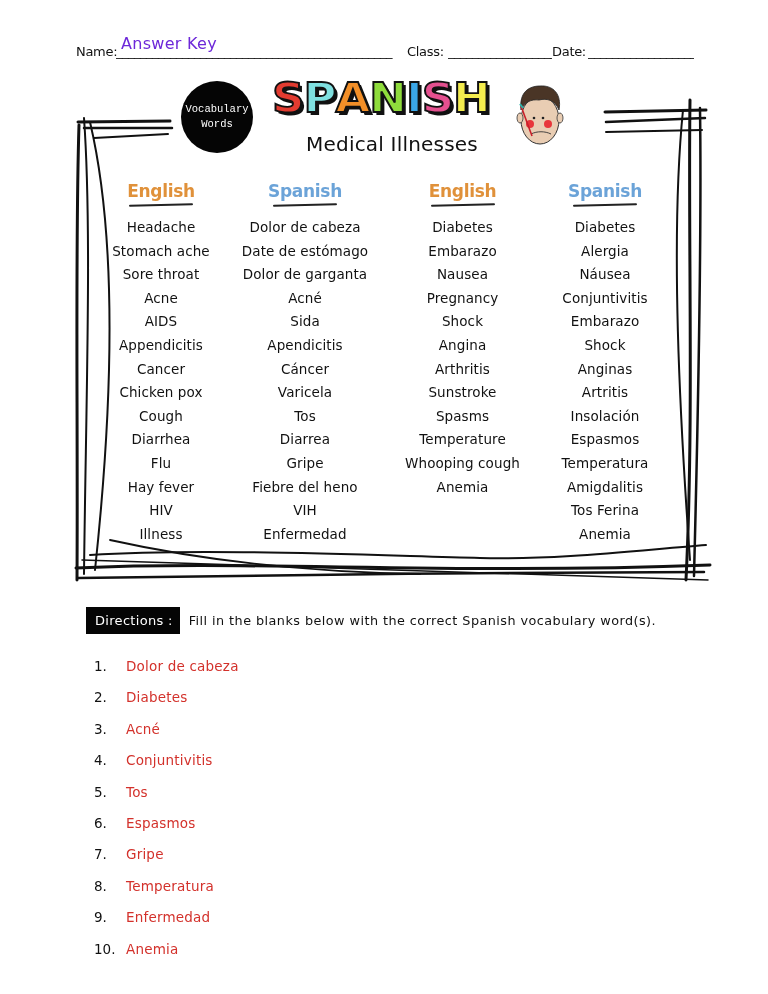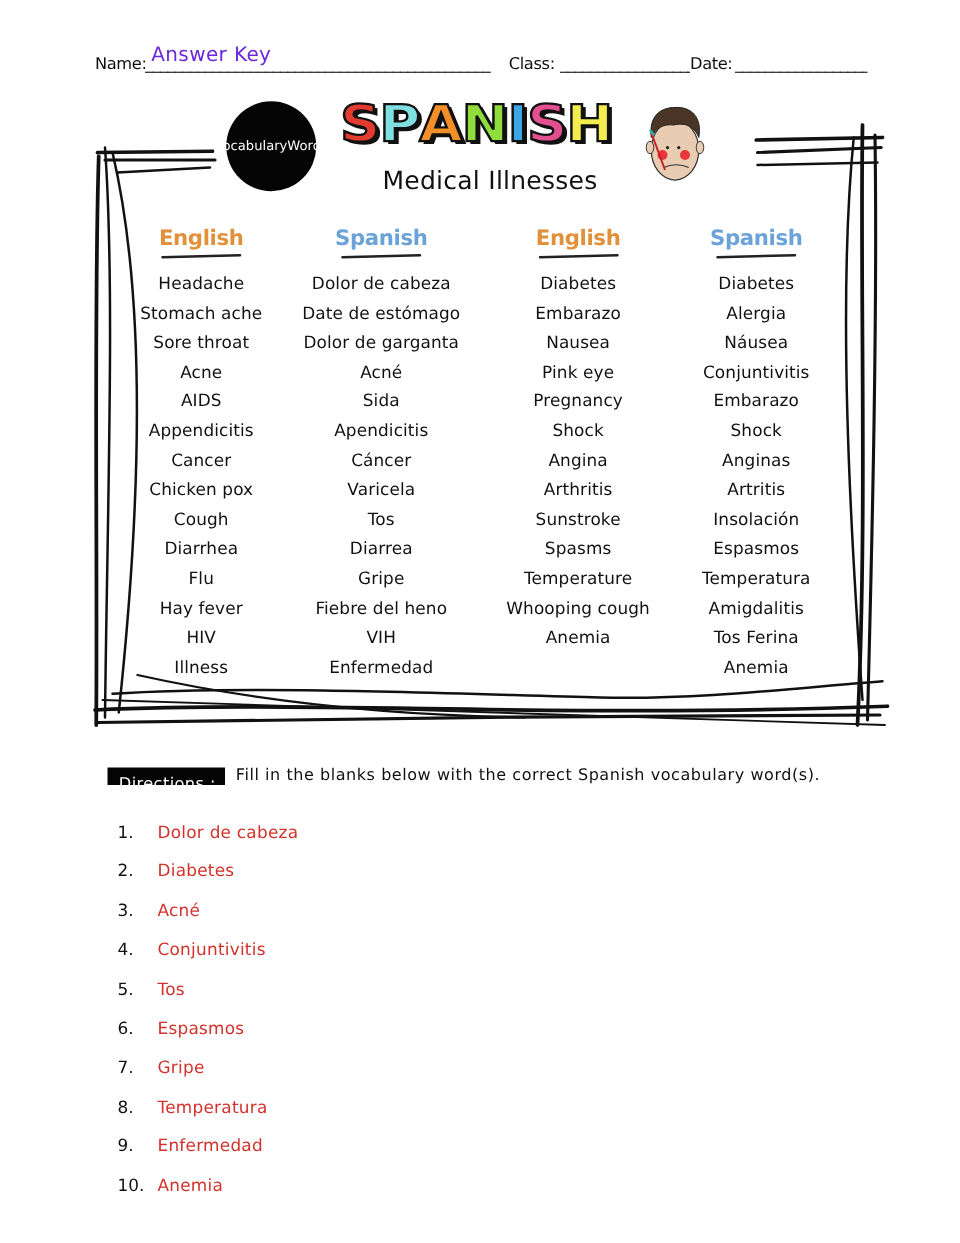--- a/index.html
+++ b/index.html
@@ -6,40 +6,40 @@
     html, body { width: 768px; height: 994px; background: #ffffff; overflow: hidden; }
     body { position: relative; font-family: "DejaVu Sans", sans-serif; color: #111; }
 
     .name-line { position: absolute; left: 76px; top: 34px; width: 620px; height: 30px; font-size: 14px; }
     .name-line .lbl { position: absolute; top: 10px; font-size: 13px; letter-spacing: -0.3px; }
     .name-line .uline { position: absolute; top: 10px; font-size: 13px; letter-spacing: -0.5px; overflow: hidden; white-space: nowrap; }
     .name-answer { position: absolute; left: 45px; top: 0px; color: #6d28d9; font-size: 16px; letter-spacing: 0.3px; }
 
     .frame { position: absolute; left: 0; top: 0; width: 768px; height: 994px; pointer-events: none; }
 
-    .vocab-badge { position: absolute; left: 181px; top: 81px; width: 72px; height: 72px; border-radius: 50%; background: #050505; color: #fff; display: flex; flex-direction: row; align-items: center; justify-content: center; font-size: 10.5px; line-height: 15px; text-align: center; }
+    .vocab-badge { position: absolute; left: 181px; top: 81px; width: 72px; height: 72px; border-radius: 50%; background: #050505; color: #fff; display: flex; flex-direction: column; align-items: center; justify-content: center; font-size: 10.5px; line-height: 15px; text-align: center; font-family: Liberation Mono, monospace; }
 
     .title-spanish { position: absolute; left: 272px; top: 72px; height: 52px; display: flex; align-items: center; font-family: "DejaVu Sans", sans-serif; font-weight: bold; font-size: 45px; letter-spacing: -1px; }
     .title-spanish span { display: inline-block; -webkit-text-stroke: 2px #111; text-shadow: 3px 3px 0 #111; transform: scaleY(0.9); }
 
     .subtitle { position: absolute; left: 0; width: 768px; top: 132px; text-align: center; font-size: 20px; letter-spacing: 0.2px; padding-left: 16px; }
     .subtitle span { display: inline-block; }
 
     .face { position: absolute; left: 515px; top: 82px; width: 50px; height: 66px; }
 
     .vocab-table { position: absolute; left: 100px; top: 178px; width: 585px; }
     .col { position: absolute; top: 0; text-align: center; }
     .col-head { font-size: 17px; font-weight: bold; height: 26px; line-height: 26px; letter-spacing: -0.3px; }
     .col-head.en { color: #e0913a; }
     .col-head.es { color: #6ba3d8; }
     .head-underline { width: 64px; height: 2px; background: #222; margin: 0 auto 10px auto; border-radius: 2px; transform: rotate(-1.5deg); }
     .col-item { font-size: 13.5px; height: 23.6px; line-height: 23.6px; white-space: nowrap; letter-spacing: 0.1px; }
 
     .directions { position: absolute; left: 86px; top: 607px; height: 27px; display: flex; align-items: center; }
-    .dir-label { background: #050505; color: #fff; font-size: 13px; height: 14px; line-height: 27px; padding: 0 7px 0 9px; letter-spacing: 0.3px; }
+    .dir-label { background: #050505; color: #fff; font-size: 13px; height: 27px; line-height: 27px; padding: 0 7px 0 9px; letter-spacing: 0.3px; }
     .dir-text { font-size: 12.8px; margin-left: 9px; letter-spacing: 0.45px; white-space: nowrap; }
 
     .answers { position: absolute; left: 94px; top: 655px; }
     .answer { height: 31.4px; line-height: 22px; display: flex; font-size: 13.5px; }
     .answer .num { width: 32px; color: #111; }
     .answer .val { color: #d3312b; letter-spacing: 0.2px; }
   </style>
 </head>
 <body>
 
@@ -152,21 +152,20 @@
     <div class="col-item">VIH</div>
     <div class="col-item">Enfermedad</div>
   </div>
 
   <div class="col" style="left:295px; width:135px;">
     <div class="col-head en">English</div>
     <div class="head-underline"></div>
     <div class="col-item">Diabetes</div>
     <div class="col-item">Embarazo</div>
     <div class="col-item">Nausea</div>
-    <div class="col-item">Pink eye</div>
     <div class="col-item">Pregnancy</div>
     <div class="col-item">Shock</div>
     <div class="col-item">Angina</div>
     <div class="col-item">Arthritis</div>
     <div class="col-item">Sunstroke</div>
     <div class="col-item">Spasms</div>
     <div class="col-item">Temperature</div>
     <div class="col-item">Whooping cough</div>
     <div class="col-item">Anemia</div>
   </div>

